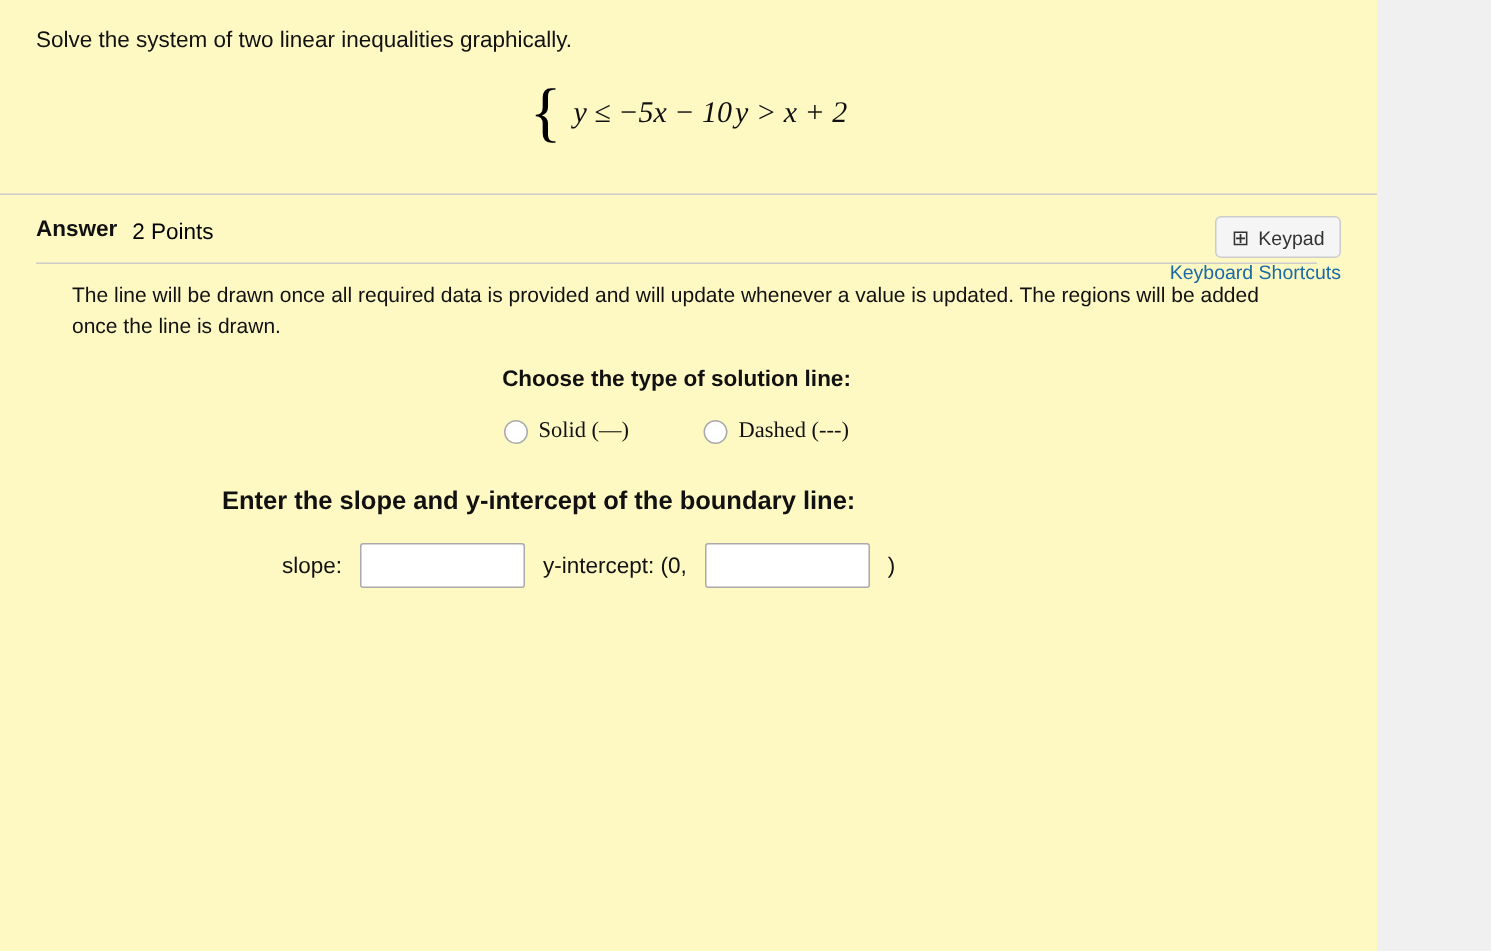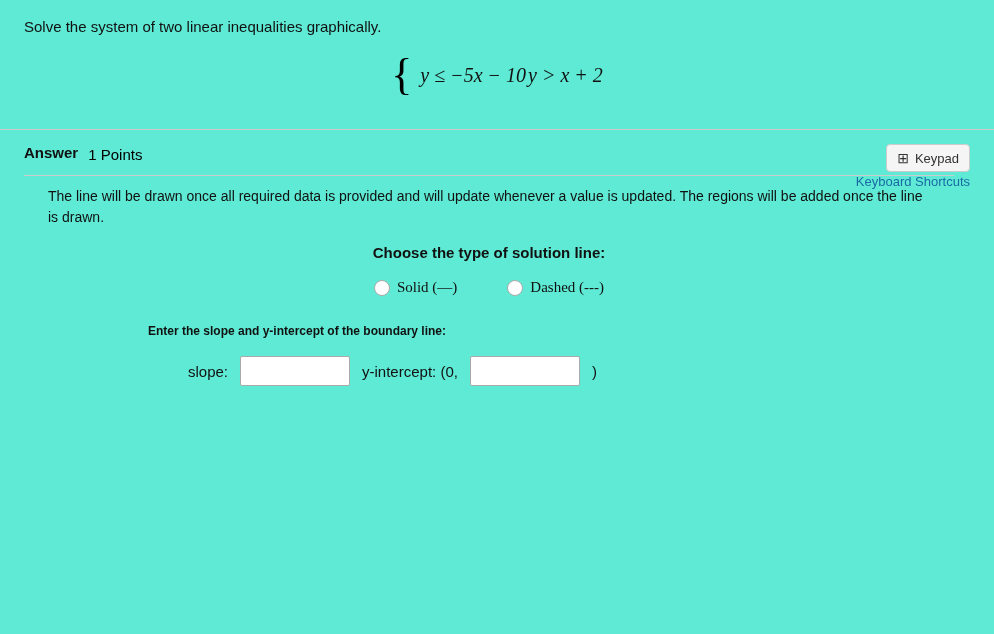--- a/index.html
+++ b/index.html
@@ -4,22 +4,22 @@
   <style>
     * { box-sizing: border-box; margin: 0; padding: 0; }
     body {
       font-family: 'Times New Roman', Times, serif;
       background: #f0f0f0;
       min-height: 634px;
       width: 994px;
       overflow: hidden;
     }
     .page {
-      background: #5eead4;
-      width: 994px;
+      background: #fef9c3;
+      width: 918px;
       min-height: 634px;
       position: relative;
     }
     .top-section {
       padding: 18px 24px 14px 24px;
       border-bottom: 1px solid #ccc;
     }
     .problem-title {
       font-family: Arial, sans-serif;
       font-size: 15px;
@@ -150,21 +150,21 @@
       background: #fff;
       display: inline-block;
       flex-shrink: 0;
     }
     .slope-intercept-section {
       padding: 0 24px;
       margin-bottom: 20px;
     }
     .slope-intercept-label {
       font-family: Arial, sans-serif;
-      font-size: 12px;
+      font-size: 17px;
       font-weight: bold;
       color: #111;
       margin-bottom: 18px;
       margin-left: 100px;
     }
     .slope-intercept-inputs {
       display: flex;
       align-items: center;
       gap: 12px;
       margin-left: 140px;
@@ -208,21 +208,21 @@
           <span>y &gt; x + 2</span>
         </div>
       </div>
     </div>
 
   </div>
 
   <div class="answer-section">
     <div style="display:flex; align-items:center; gap:10px;">
       <span class="answer-header">Answer</span>
-      <span class="answer-points">1 Points</span>
+      <span class="answer-points">2 Points</span>
     </div>
 
     <div class="keypad-area">
       <button class="keypad-button">
         <span class="keypad-icon">⊞</span>
         <span>Keypad</span>
       </button>
       <a class="keyboard-shortcuts-link">Keyboard Shortcuts</a>
     </div>
 

